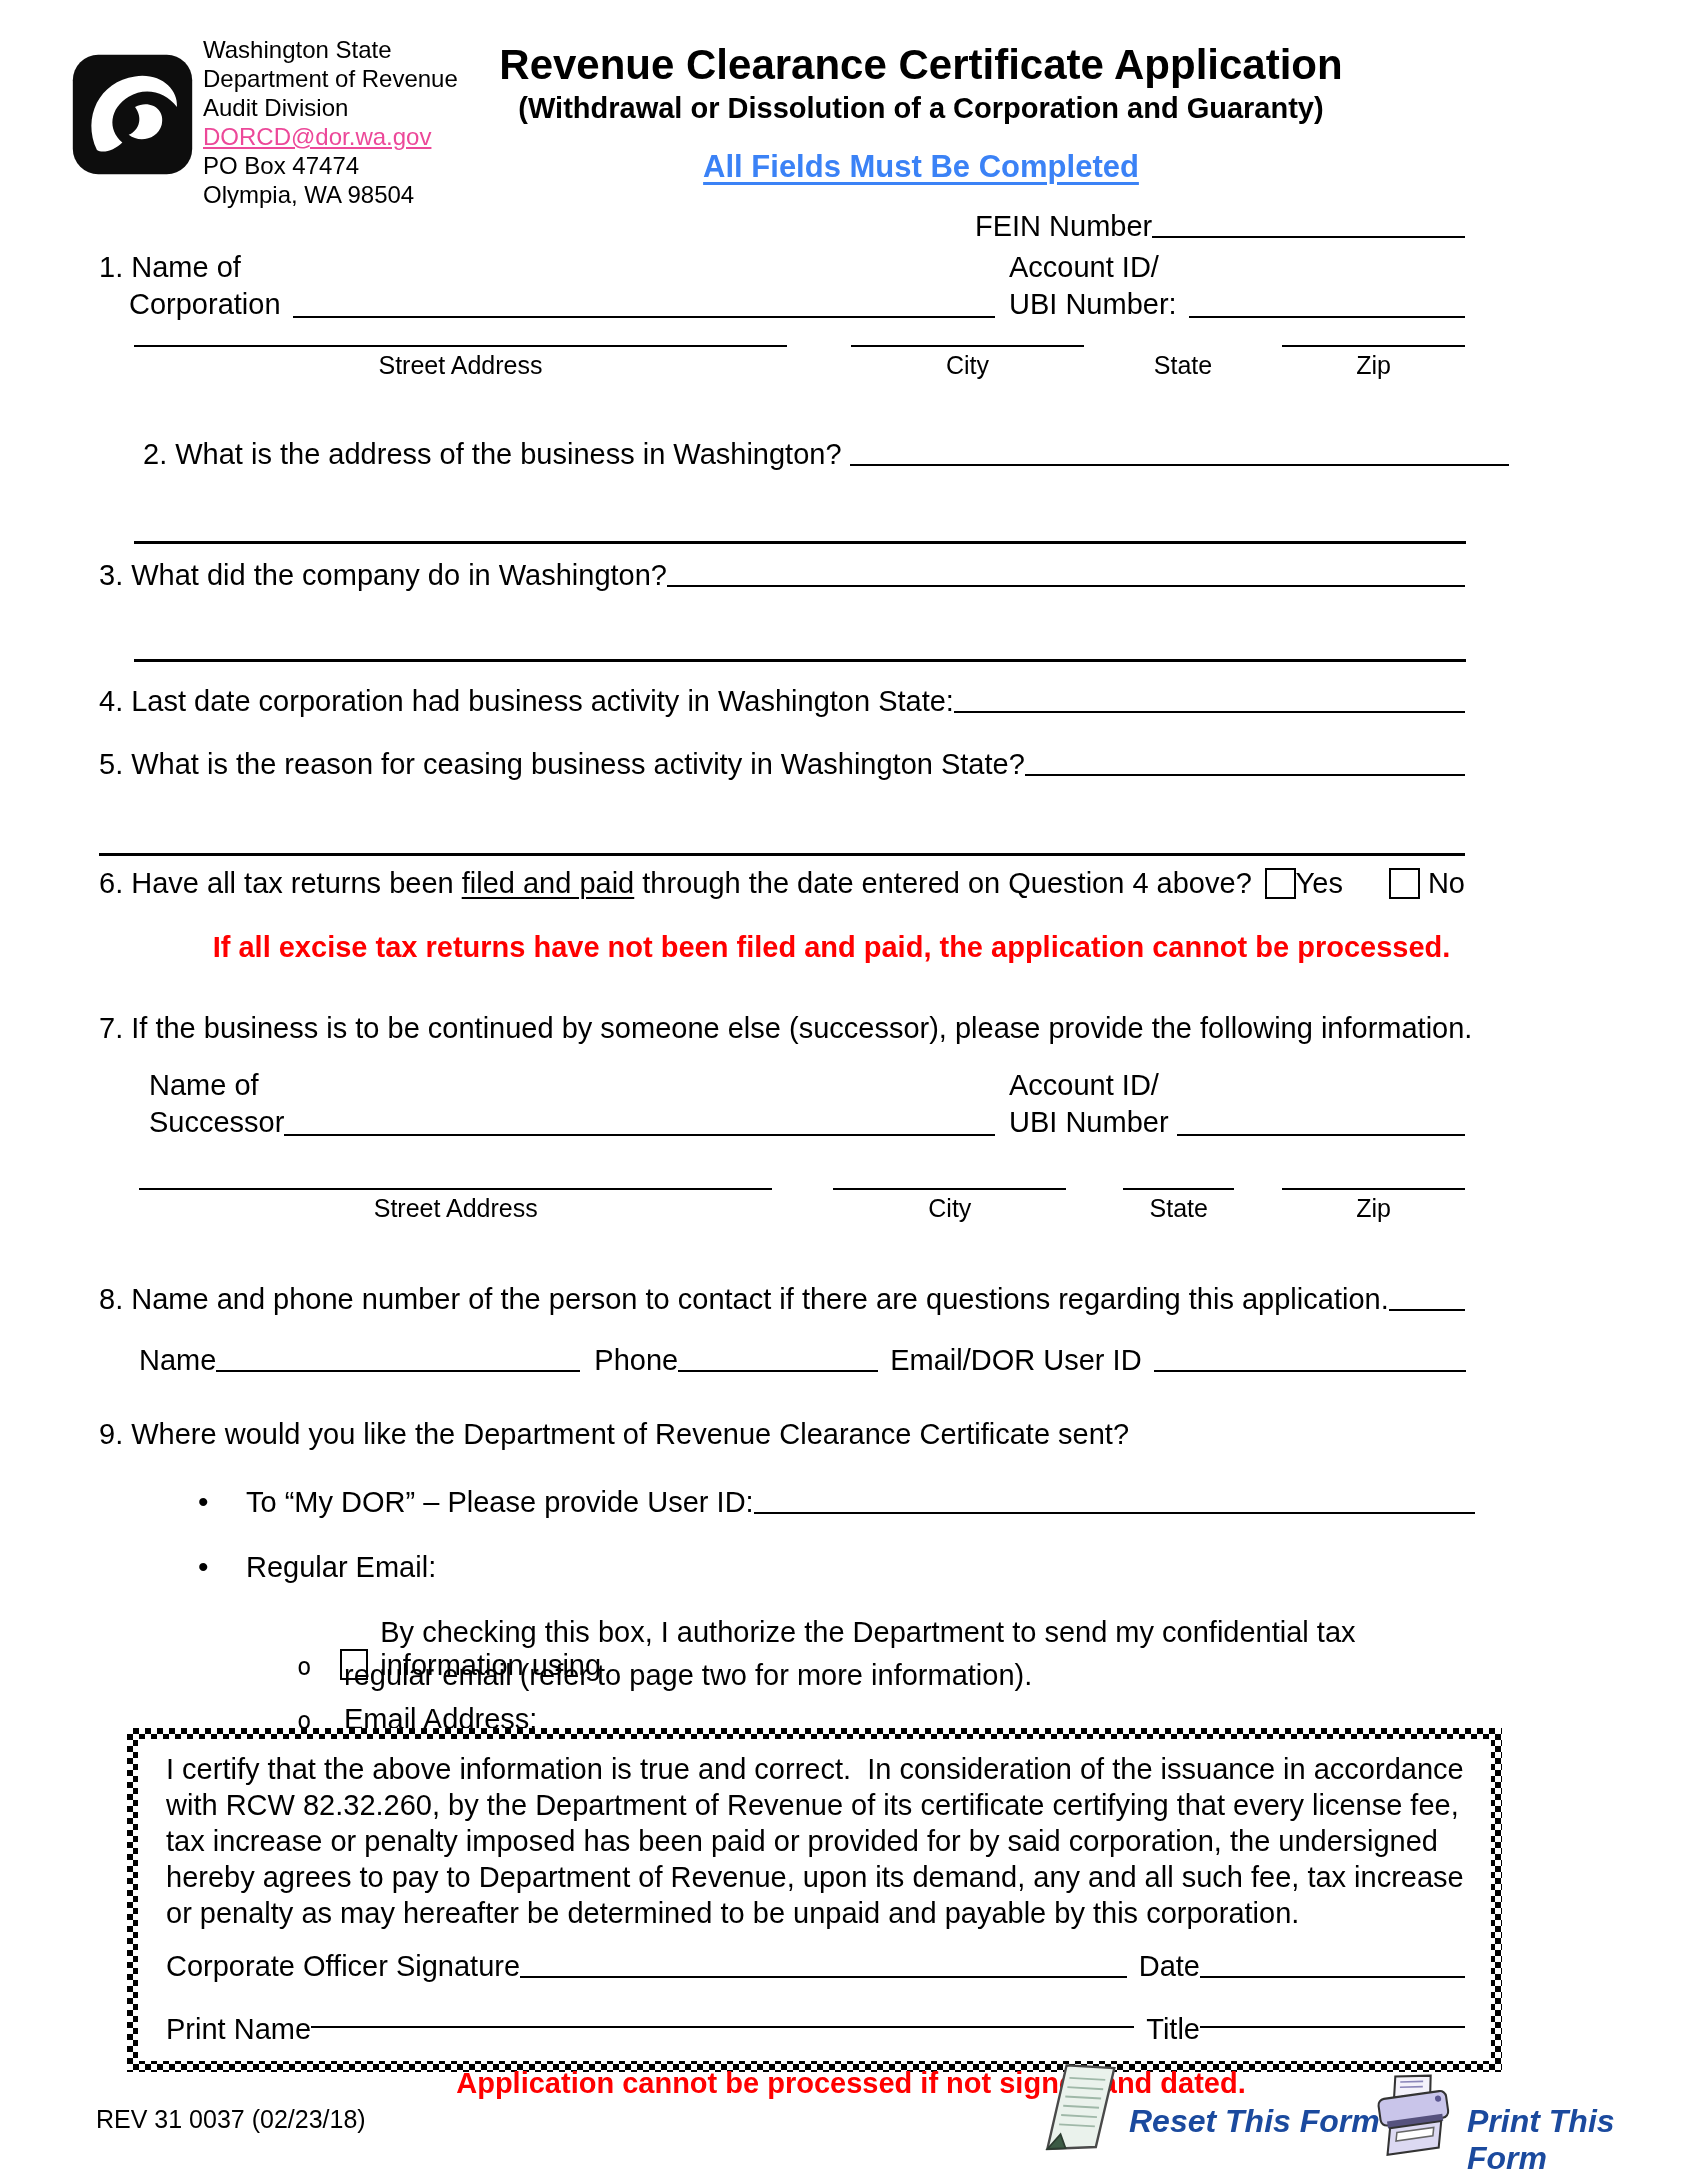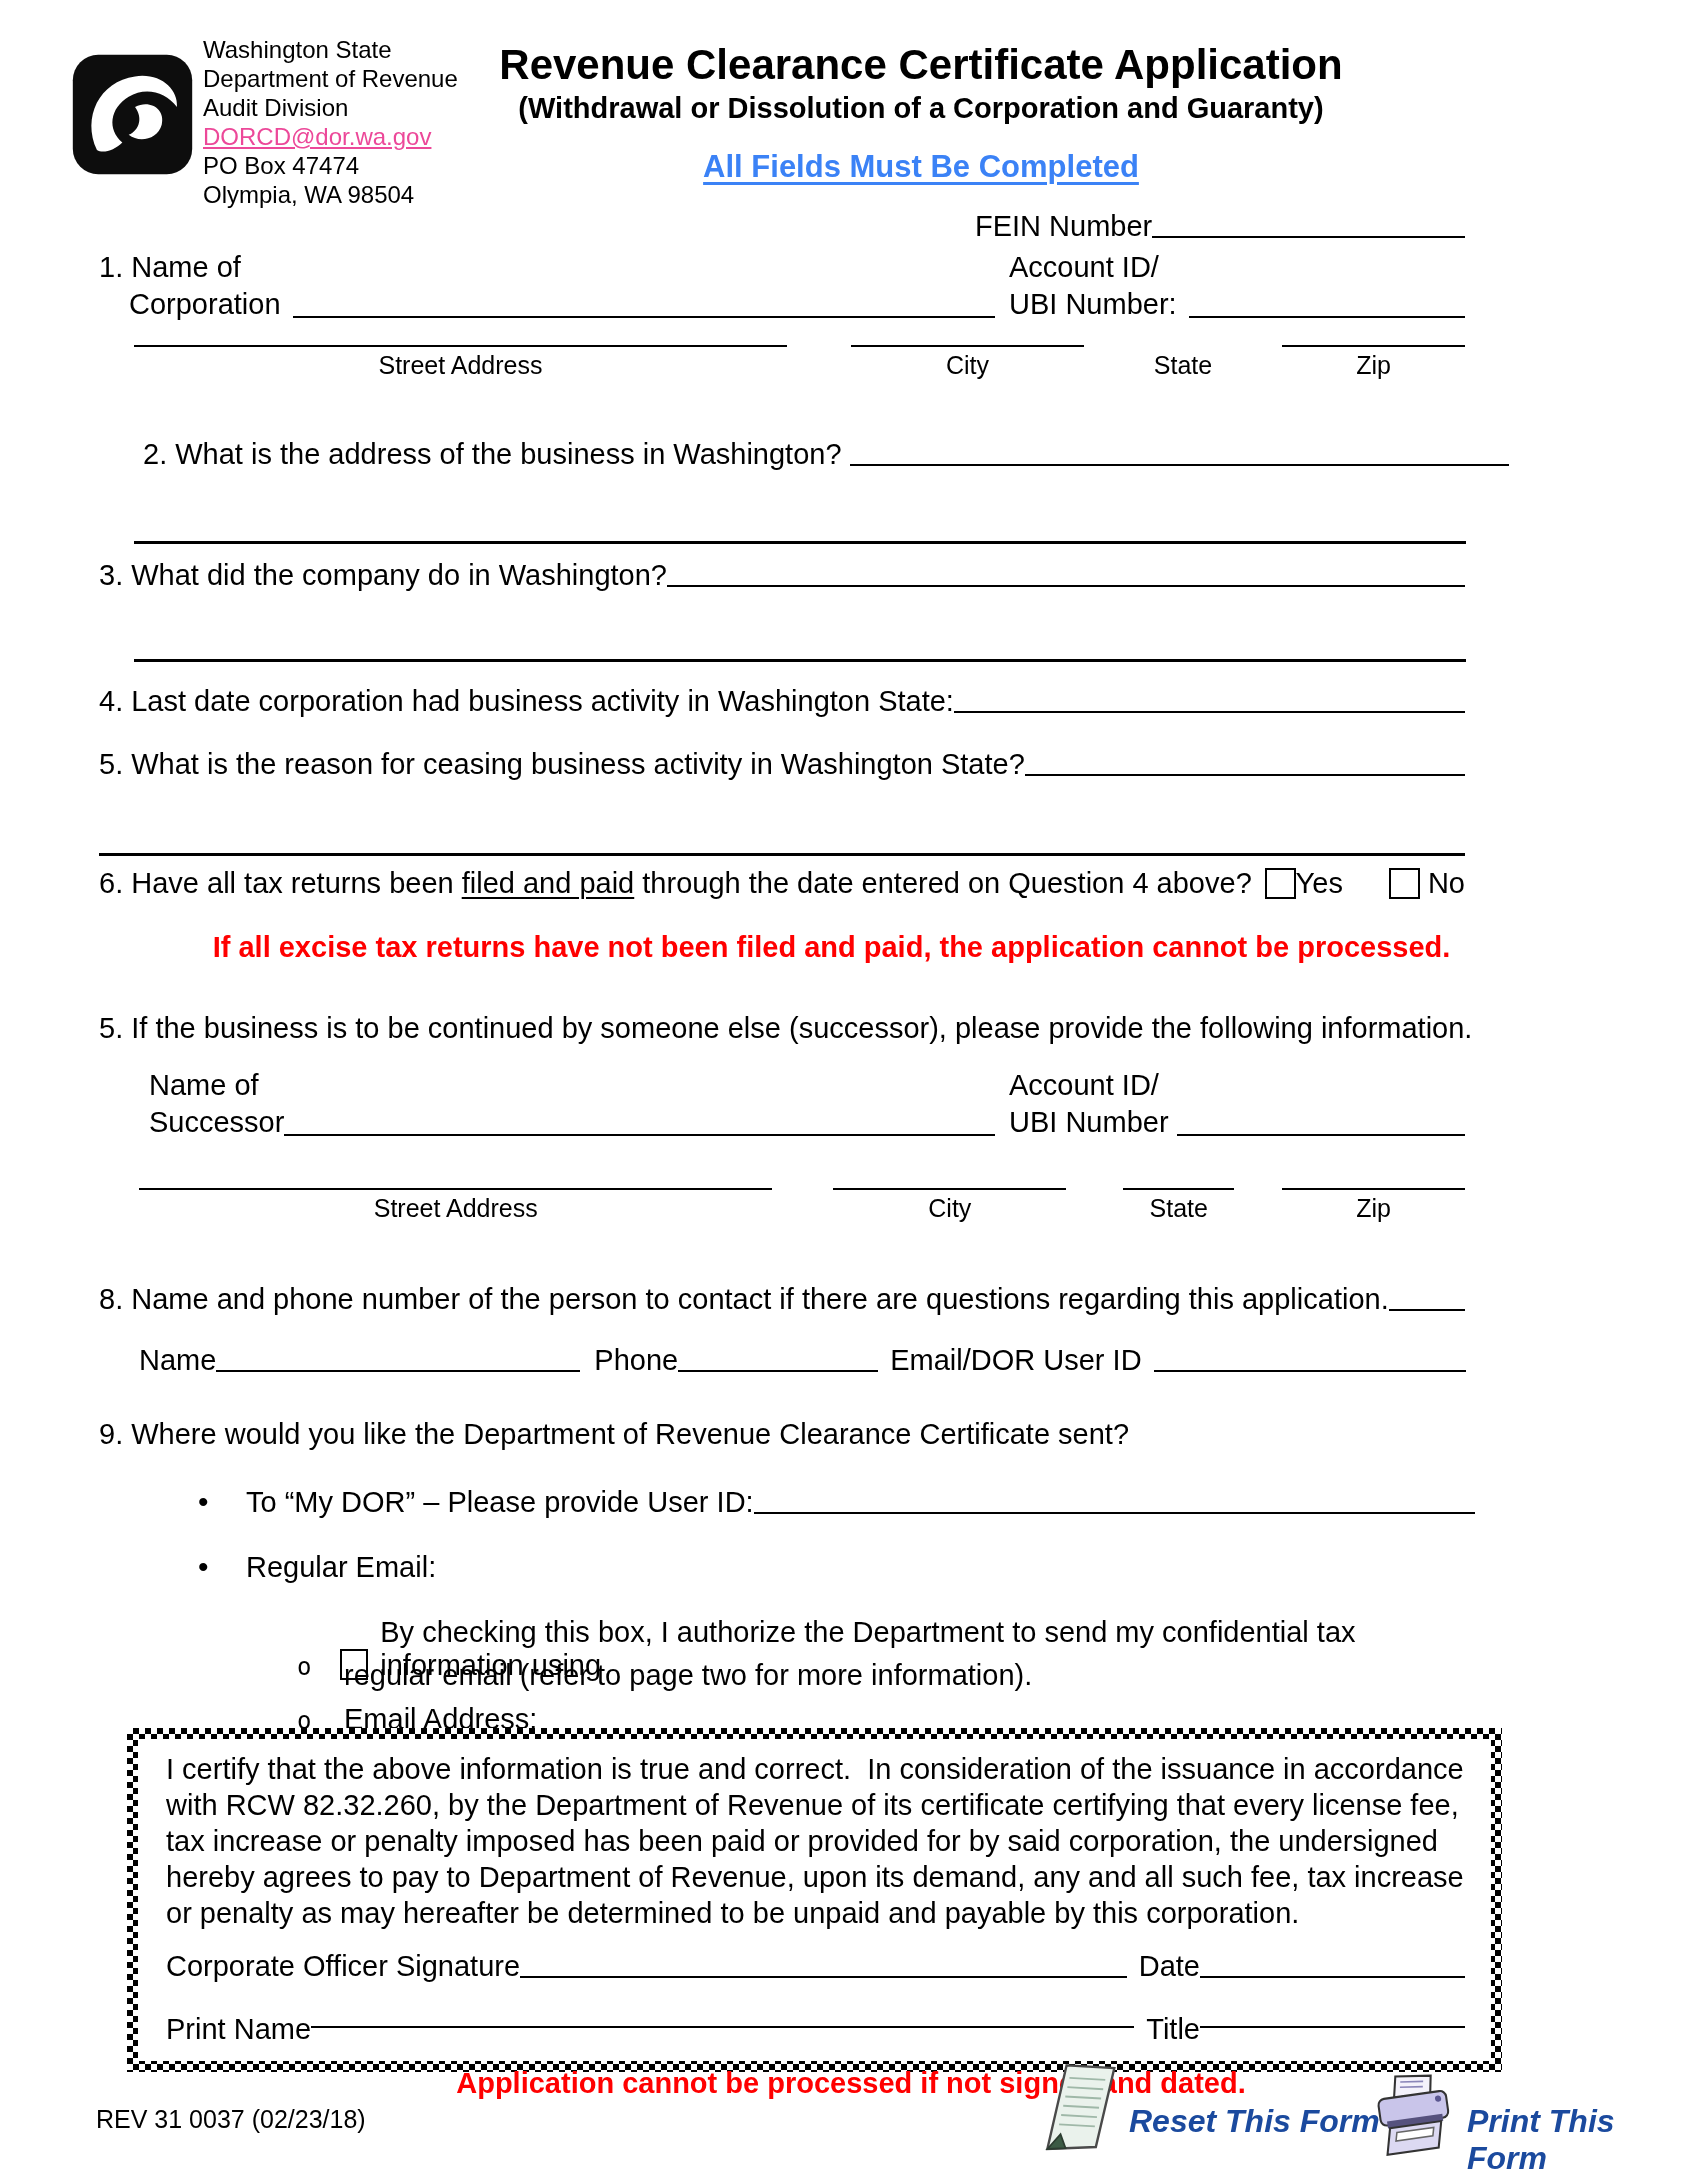--- a/index.html
+++ b/index.html
@@ -153,21 +153,21 @@
       <span>Yes</span>
     </span>
     <span class="cbrow" style="margin-left:46px;text-align:center;">
       <span class="cb"></span>
       <span style="margin-left:8px;">No</span>
     </span>
   </div>
 
   <div class="abs red center" style="left:109px;top:931px;width:1445px;">If all excise tax returns have not been filed and paid, the application cannot be processed.</div>
 
-  <div class="abs" style="left:99px;top:1012px;width:1386px;">5. If the business is to be continued by someone else (successor), please provide the following information.</div>
+  <div class="abs" style="left:99px;top:1012px;width:1386px;">7. If the business is to be continued by someone else (successor), please provide the following information.</div>
 
   <div class="abs twocol" style="left:99px;top:1067px;">
     <div class="colL">
       <div class="lbl2" style="margin-left:50px;">Name of</div>
       <div class="frow">
         <span class="lbl2" style="margin-left:50px;">Successor</span>
         <span class="fl"></span>
       </div>
     </div>
     <div class="colR">

